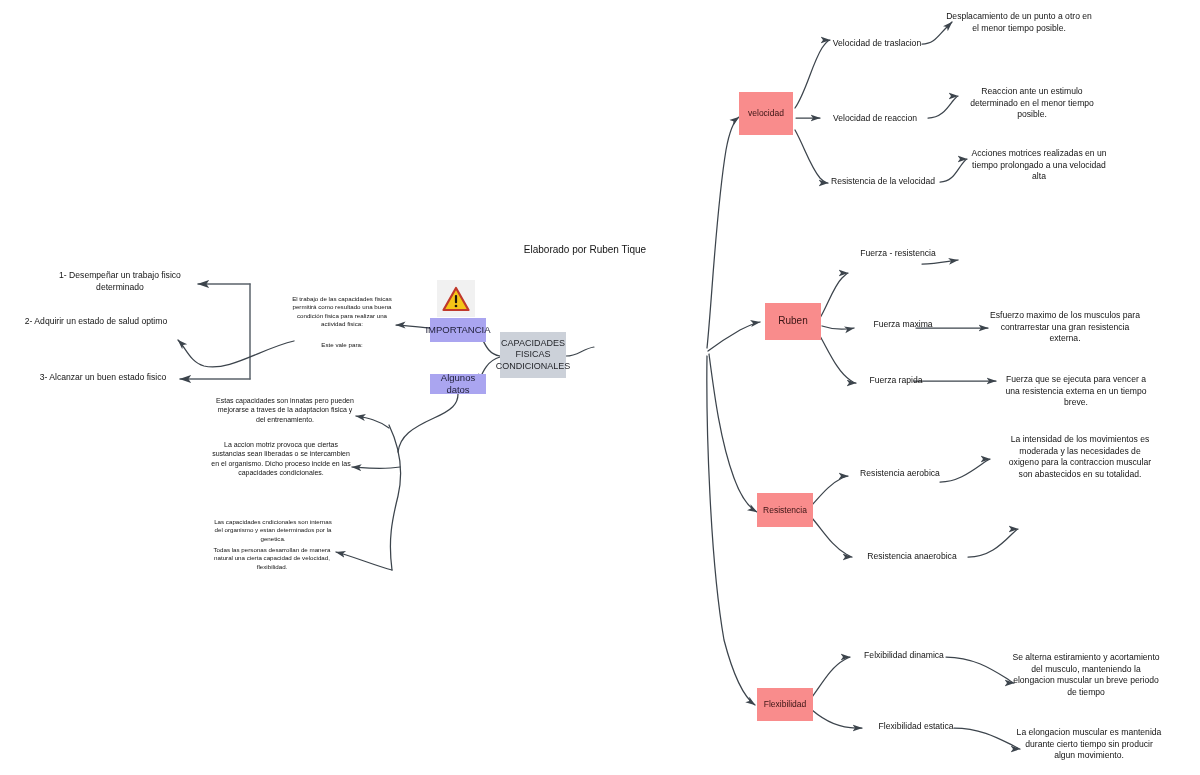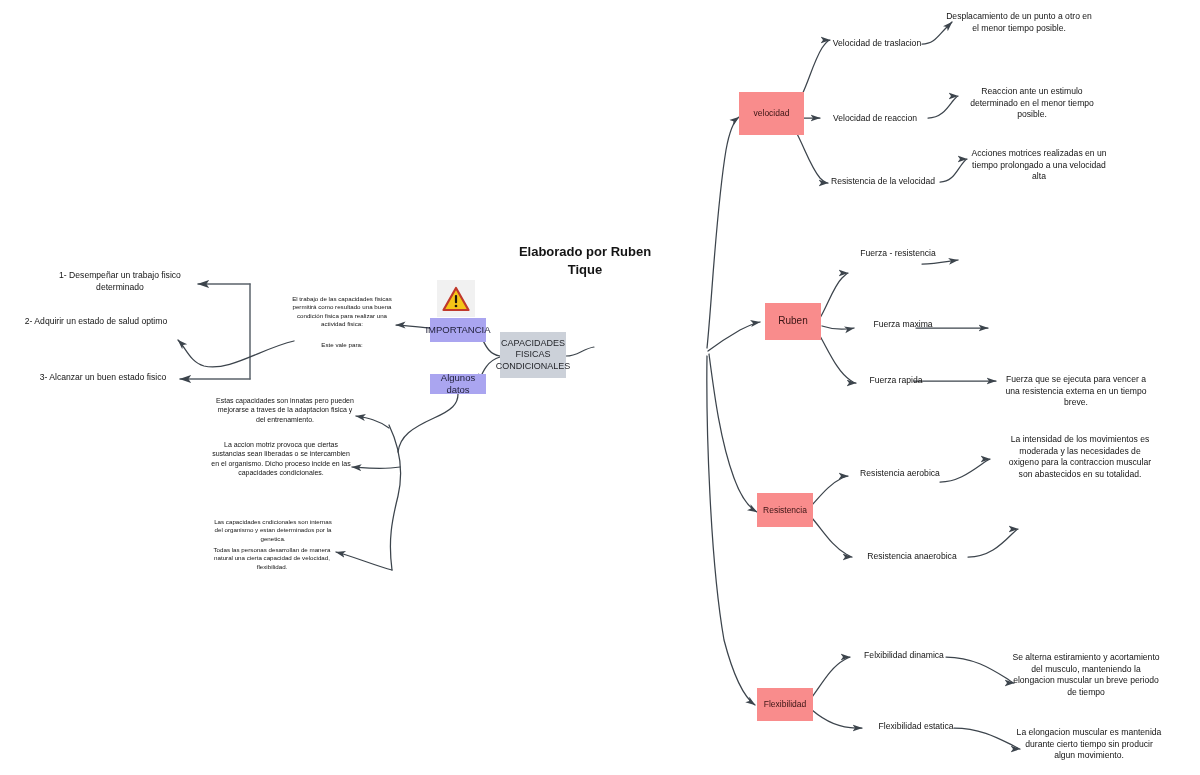--- a/index.html
+++ b/index.html
@@ -6,21 +6,21 @@
   body{width:1200px;height:775px;overflow:hidden;
        font-family:"Liberation Sans", sans-serif;color:#1a1a1a;}
   #canvas{position:relative;width:1200px;height:775px;background:#fff;}
   svg#wires{position:absolute;left:0;top:0;width:1200px;height:775px;pointer-events:none;}
   .node{position:absolute;box-sizing:border-box;display:flex;align-items:center;
         justify-content:center;text-align:center;line-height:1.25;}
   .box-purple{background:#aaa5f0;color:#1f1f38;font-size:9.5px;}
   .box-red{background:#f98c8c;color:#3a1414;font-size:8.5px;}
   .box-gray{background:#ccd1d9;color:#24262b;font-size:9px;}
   .txt{position:absolute;text-align:center;line-height:1.35;color:#141414;}
-  .t11{font-size:13px;font-weight:bold;}
+  .t11{font-size:10px;}
   .t10{font-size:9.6px;}
   .t8{font-size:7.0px;}
   .t7{font-size:6.2px;}
   .t9{font-size:8.6px;}
   .warn{position:absolute;background:#f1f1f1;display:flex;align-items:center;justify-content:center;}
 </style>
 </head>
 <body>
 
 <div id="canvas">
@@ -111,35 +111,36 @@
 
   <div class="node box-purple" style="left:430px;top:374px;width:56px;height:20px;">
     <span>Algunos datos</span>
   </div>
 
   <div class="txt t8" style="left:214px;top:396px;width:142px;">Estas capacidades son innatas pero pueden mejorarse a traves de la adaptacion fisica y del entrenamiento.</div>
   <div class="txt t8" style="left:210px;top:440px;width:142px;">La accion motriz provoca que ciertas sustancias sean liberadas o se intercambien en el organismo. Dicho proceso incide en las capacidades condicionales.</div>
   <div class="txt t7" style="left:212px;top:518px;width:122px;">Las capacidades cndicionales son internas del organismo y estan determinados por la genetica.</div>
   <div class="txt t7" style="left:208px;top:546px;width:128px;">Todas las personas desarrollan de manera natural una cierta capacidad de velocidad, flexibilidad.</div>
 
-  <div class="node box-red" style="left:739px;top:92px;width:65px;height:43px;text-align:right;">
+  <div class="node box-red" style="left:739px;top:92px;width:54px;height:43px;text-align:right;">
     <span>velocidad</span>
   </div>
   <div class="txt t9" style="left:826px;top:38px;width:102px;">Velocidad de traslacion</div>
   <div class="txt t9" style="left:944px;top:11px;width:150px;">Desplacamiento de un punto a otro en el menor tiempo posible.</div>
   <div class="txt t9" style="left:826px;top:113px;width:98px;">Velocidad de reaccion</div>
   <div class="txt t9" style="left:958px;top:86px;width:148px;">Reaccion ante un estimulo determinado en el menor tiempo posible.</div>
   <div class="txt t9" style="left:826px;top:176px;width:114px;">Resistencia de la velocidad</div>
   <div class="txt t9" style="left:966px;top:148px;width:146px;">Acciones motrices realizadas en un tiempo prolongado a una velocidad alta</div>
 
   <div class="node box-red" style="left:765px;top:303px;width:56px;height:37px;">
     <span style="font-size:10px;">Ruben</span>
   </div>
   <div class="txt t9" style="left:850px;top:248px;width:96px;">Fuerza - resistencia</div>
   <div class="txt t9" style="left:858px;top:319px;width:90px;">Fuerza maxima</div>
+  <div class="txt t9" style="left:986px;top:310px;width:158px;">Esfuerzo maximo de los musculos para contrarrestar una gran resistencia externa.</div>
   <div class="txt t9" style="left:856px;top:375px;width:80px;">Fuerza rapida</div>
   <div class="txt t9" style="left:1000px;top:374px;width:152px;">Fuerza que se ejecuta para vencer a una resistencia externa en un tiempo breve.</div>
 
   <div class="node box-red" style="left:757px;top:493px;width:56px;height:34px;">
     <span>Resistencia</span>
   </div>
   <div class="txt t9" style="left:852px;top:468px;width:96px;">Resistencia aerobica</div>
   <div class="txt t9" style="left:1006px;top:434px;width:148px;">La intensidad de los movimientos es moderada y las necesidades de oxigeno para la contraccion muscular son abastecidos en su totalidad.</div>
   <div class="txt t9" style="left:856px;top:551px;width:112px;">Resistencia anaerobica</div>
 

